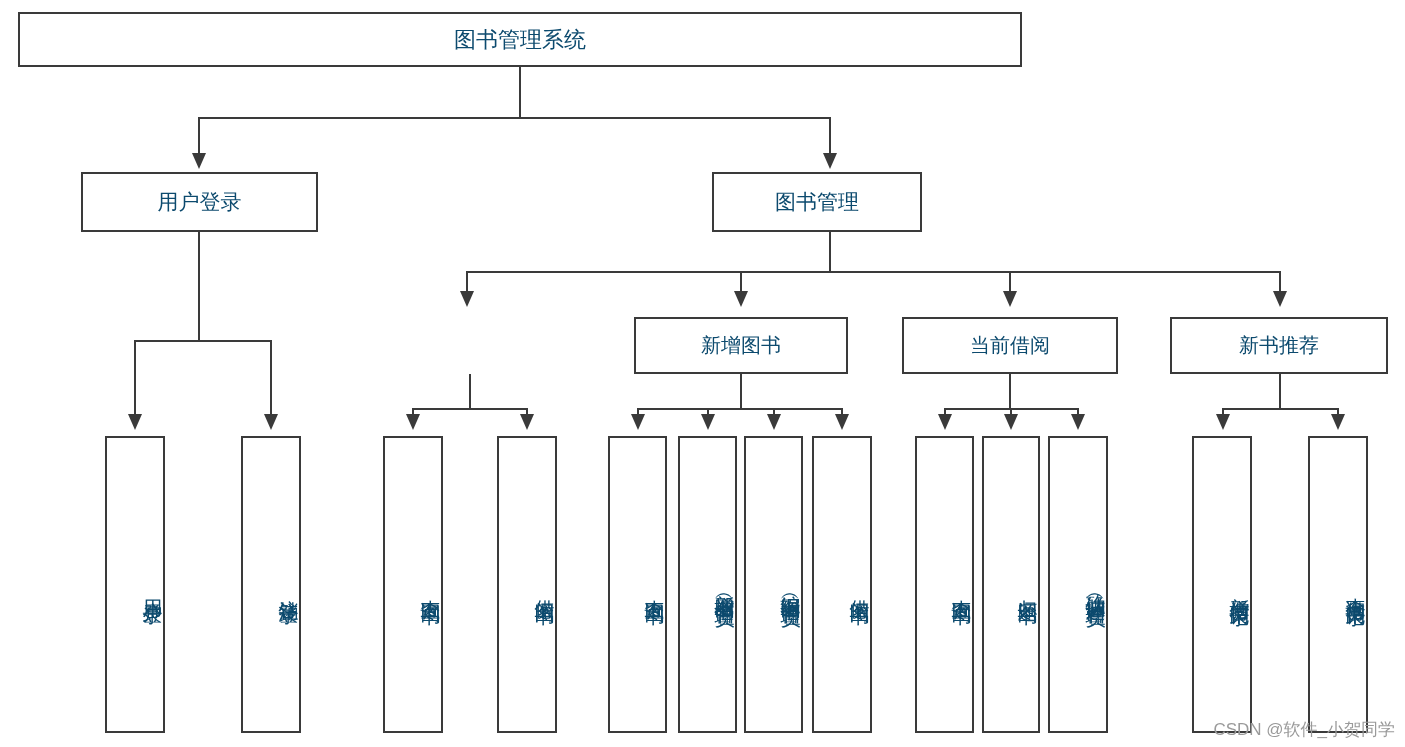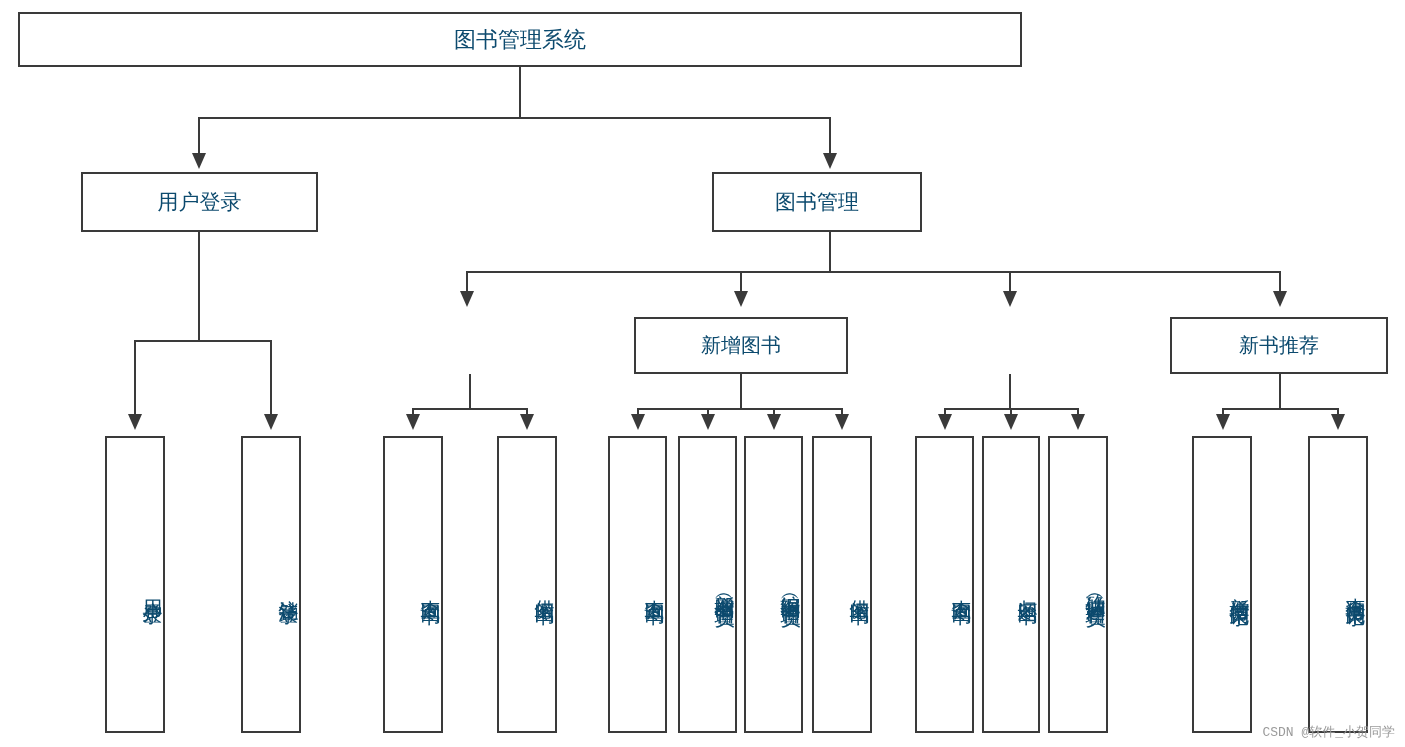--- a/index.html
+++ b/index.html
@@ -62,24 +62,23 @@
     width: 0;
     height: 0;
     border-left: 7px solid transparent;
     border-right: 7px solid transparent;
     border-top: 16px solid #3a3a3a;
   }
   .watermark {
     position: absolute;
     right: 10px;
     bottom: 6px;
-    font-size: 13px;
+    font-size: 17px;
     color: #9a9a9a;
     white-space: nowrap;
-    font-family: Liberation Mono, monospace;
   }
 </style>
 </head>
 <body>
 
 <div id="canvas">
 
   <div class="node root" style="left:18px; top:12px; width:1004px; height:55px;">
     <span>图书管理系统</span>
   </div>
@@ -115,20 +114,23 @@
   <div class="arrow" style="left:460px; top:291px;"></div>
   <div class="edge v" style="left:740px; top:271px; height:24px;"></div>
   <div class="arrow" style="left:734px; top:291px;"></div>
   <div class="edge v" style="left:1009px; top:271px; height:24px;"></div>
   <div class="arrow" style="left:1003px; top:291px;"></div>
   <div class="edge v" style="left:1279px; top:271px; height:24px;"></div>
   <div class="arrow" style="left:1273px; top:291px;"></div>
 
   <div class="node lvl2" style="left:634px; top:317px; width:214px; height:57px;">
     <span>新增图书</span>
+  </div>
+  <div class="node lvl2" style="left:902px; top:317px; width:216px; height:57px;">
+    <span>当前借阅</span>
   </div>
   <div class="node lvl2" style="left:1170px; top:317px; width:218px; height:57px;">
     <span>新书推荐</span>
   </div>
 
   <div class="edge v" style="left:469px; top:374px; height:34px;"></div>
   <div class="edge h" style="left:412px; top:408px; width:115px;"></div>
   <div class="edge v" style="left:412px; top:408px; height:10px;"></div>
   <div class="arrow" style="left:406px; top:414px;"></div>
   <div class="edge v" style="left:526px; top:408px; height:10px;"></div>

